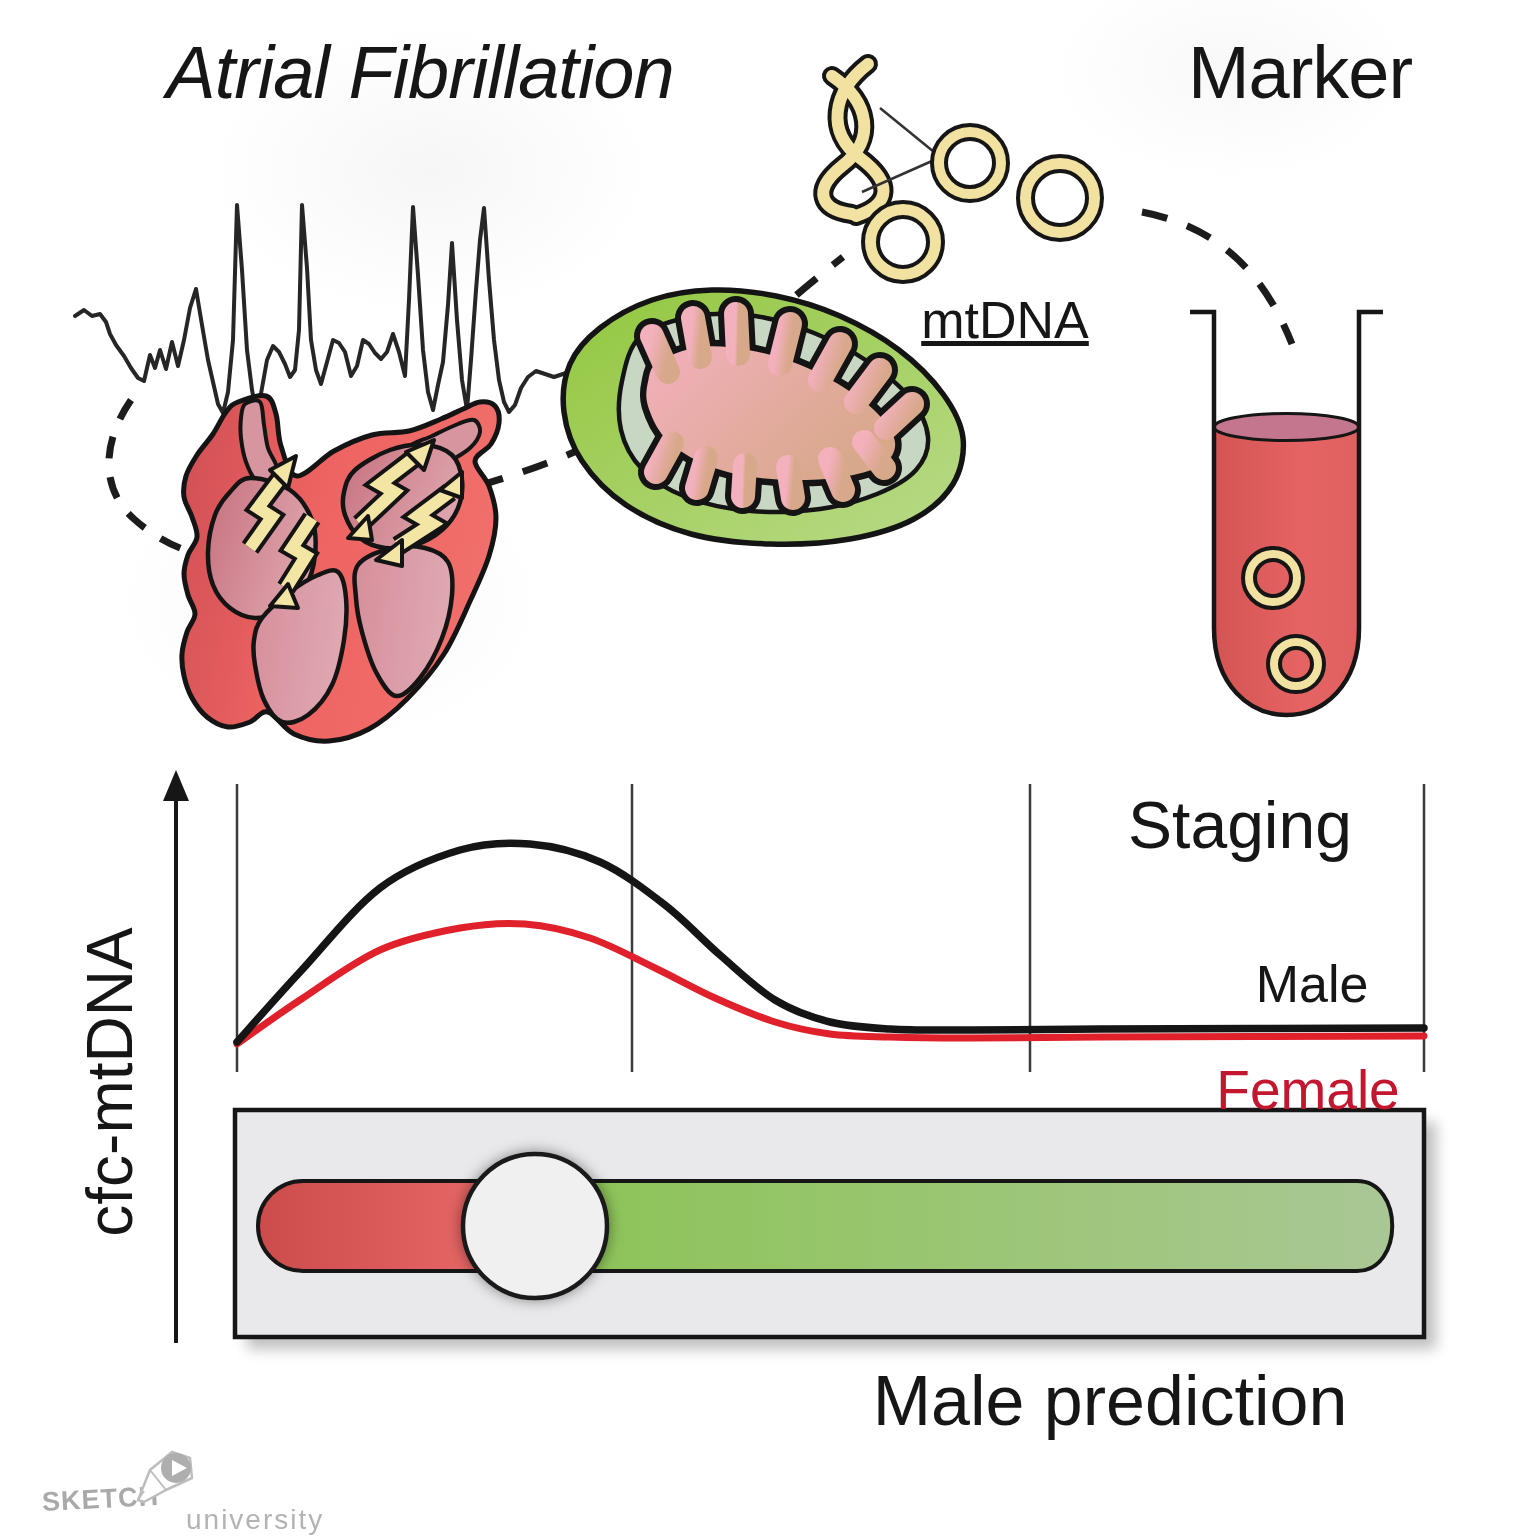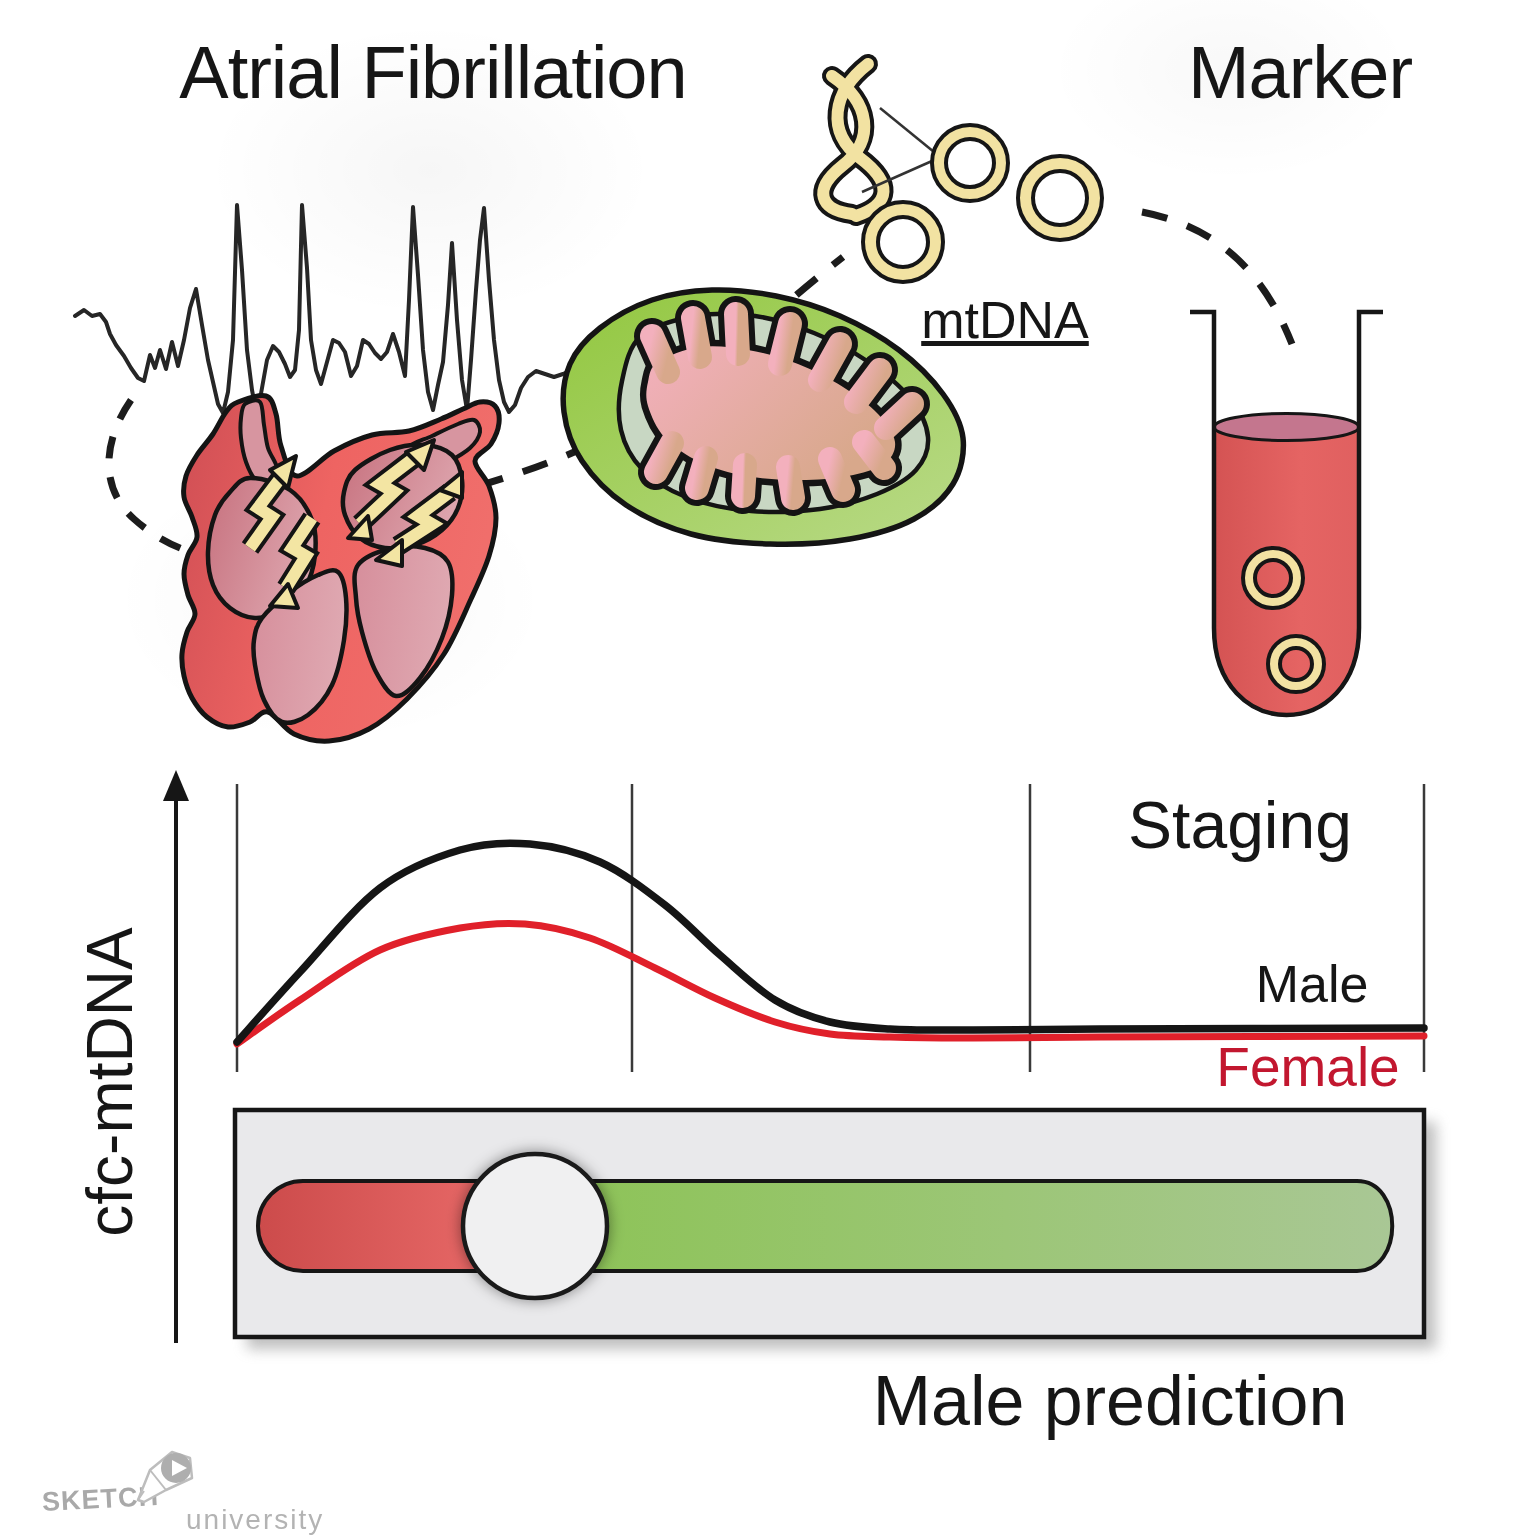--- a/index.html
+++ b/index.html
@@ -9,21 +9,21 @@
     background:
       radial-gradient(ellipse 320px 210px at 430px 170px, rgba(0,0,0,0.035), transparent 70%),
       radial-gradient(ellipse 260px 160px at 1230px 70px, rgba(0,0,0,0.028), transparent 70%),
       radial-gradient(ellipse 300px 200px at 330px 600px, rgba(0,0,0,0.03), transparent 72%),
       #ffffff;
   }
   #art{position:absolute;left:0;top:0;}
   .txt{position:absolute;white-space:nowrap;line-height:1;}
   .title{font-size:74px;letter-spacing:-1px;font-weight:500;}
   .center{text-align:center;}
-  #t-af{left:98px;top:36px;width:670px;}
+  #t-af{left:85px;top:36px;width:670px;font-style:italic;}
   #t-marker{left:1090px;top:36px;width:420px;}
   #l-mtdna{left:900px;top:294px;width:210px;font-size:52px;text-decoration:underline;}
   #l-staging{left:1040px;top:792px;width:400px;font-size:66px;font-weight:500;}
   #l-male{left:1212px;top:958px;width:200px;font-size:52px;text-align:center;}
   #l-female{left:1198px;top:1040px;width:220px;font-size:55px;}
   #l-risk{left:770px;top:1366px;width:680px;font-size:70px;font-weight:500;}
   #l-yaxis{left:-102px;top:1042px;width:424px;height:80px;font-size:64px;font-weight:500;
            transform:rotate(-90deg);text-align:center;line-height:80px;}
   #logo{position:absolute;left:40px;top:1444px;width:280px;height:80px;}
   #logo-brand{position:absolute;left:2px;top:40px;font-size:27px;font-weight:bold;
@@ -200,21 +200,21 @@
       <circle id="knob-halo" cx="535" cy="1226" r="75" fill="rgba(0,0,0,0.4)" filter="url(#soft)"></circle>
       <circle id="slider-knob" cx="535" cy="1226" r="72" fill="#F0F0F1" stroke="#1a1a1a" stroke-width="4.5"></circle>
     </g>
   </svg>
 
   <div class="txt title center" id="t-af">Atrial Fibrillation</div>
   <div class="txt title center" id="t-marker">Marker</div>
   <div class="txt center" id="l-mtdna">mtDNA</div>
   <div class="txt center" id="l-staging">Staging</div>
   <div class="txt center" id="l-male">Male</div>
-  <div class="txt center" id="l-female" style="color: rgb(194, 23, 47);">Female</div>
+  <div class="txt center" id="l-female" style="color: rgb(194, 23, 47); margin-top: 23px;">Female</div>
   <div class="txt center" id="l-risk">Male prediction</div>
   <div class="txt" id="l-yaxis">cfc-mtDNA</div>
 
   <div id="logo">
     <span id="logo-brand">SKETCH</span>
     <svg id="logo-icon" width="72" height="66" viewBox="0 0 72 66">
       <polygon points="6,56 18,26 40,8 58,14 60,34 34,46 12,58" fill="#ffffff" stroke="#bdbdbd" stroke-width="2.5" stroke-linejoin="round"></polygon>
       <line x1="18" y1="26" x2="34" y2="46" stroke="#bdbdbd" stroke-width="2"></line>
       <line x1="6" y1="56" x2="12" y2="47" stroke="#bdbdbd" stroke-width="2"></line>
       <circle cx="44" cy="24" r="15" fill="#aeaeae"></circle>

